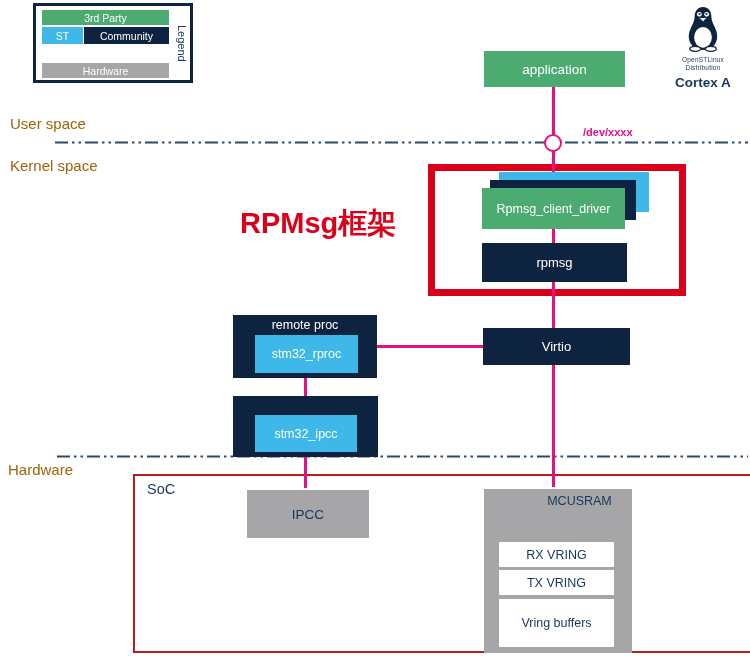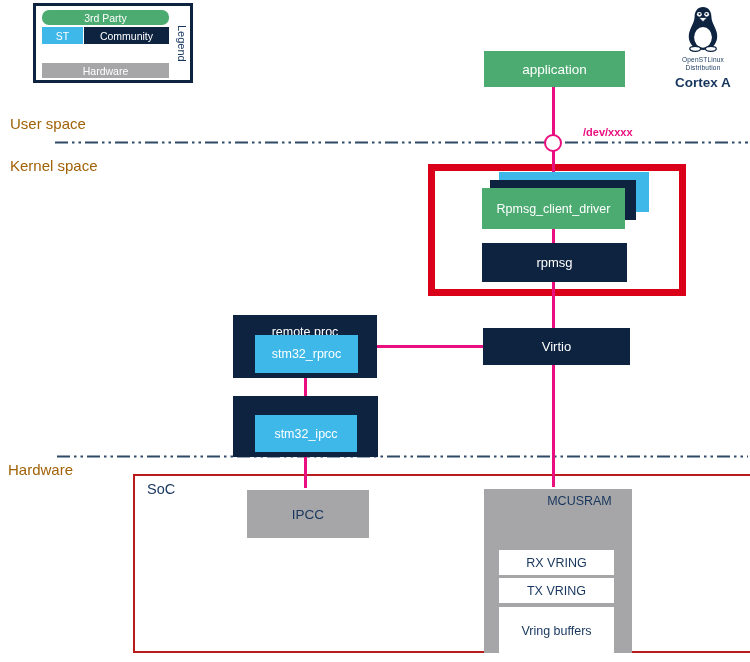--- a/index.html
+++ b/index.html
@@ -13,21 +13,21 @@
 
   
   .z1 { z-index: 1; } .z2 { z-index: 2; } .z3 { z-index: 3; }
   .z4 { z-index: 4; } .z5 { z-index: 5; } .z6 { z-index: 6; }
 
   
   .legend { left: 33px; top: 3px; width: 160px; height: 80px;
     border: 3px solid #0d2340; background: #fff; }
   .legend .swatch { position: absolute; display: flex; align-items: center;
     justify-content: center; font-size: 10.5px; color: #fff; }
-  .lg-3rd  { left: 6px;  top: 4px;  width: 127px; height: 15px; background: #4cab70; border-radius: 7px; }
+  .lg-3rd  { left: 6px;  top: 4px;  width: 127px; height: 15px; background: #4cab70; }
   .lg-st   { left: 6px;  top: 21px; width: 41px;  height: 17px; background: #3db8e8; }
   .lg-comm { left: 48px; top: 21px; width: 85px;  height: 17px; background: #0d2340; }
   .lg-hw   { left: 6px;  top: 57px; width: 127px; height: 15px; background: #a6a6a8;
              color: #17365d; }
   .lg-title { position: absolute; left: 136px; top: 2px; width: 20px; height: 70px;
     writing-mode: vertical-rl; display: flex; align-items: center; justify-content: center;
     font-size: 11px; color: #17365d; }
 
   
   .branding { left: 657px; top: 6px; width: 92px; text-align: center; color: #17365d; }
@@ -70,40 +70,40 @@
   .stack-back { left: 499px; top: 172px; width: 150px; height: 40px; }
   .stack-mid  { left: 490px; top: 180px; width: 146px; height: 40px; }
   .stack-front{ left: 482px; top: 188px; width: 143px; height: 41px; font-size: 12.5px; }
 
   .rpmsg-box { left: 482px; top: 243px; width: 145px; height: 39px; }
 
   .fw-title { left: 240px; top: 204px; width: 180px; color: #da0019;
     font-size: 29px; font-weight: bold; white-space: nowrap; }
 
   .group-box { color: #fff; font-size: 12.5px; text-align: center; }
-  .remoteproc { left: 233px; top: 315px; width: 144px; height: 63px; padding-top: 10px; }
+  .remoteproc { left: 233px; top: 315px; width: 144px; height: 63px; padding-top: 3px; }
   .mailboxb   { left: 233px; top: 396px; width: 145px; height: 61px; padding-top: 20px; }
   .inner-blue { position: absolute; display: flex; align-items: center;
     justify-content: center; color: #fff; font-size: 12.5px; background: #3db8e8; }
   .rproc-inner { left: 22px; top: 20px; width: 103px; height: 38px; }
   .ipcc-inner  { left: 22px; top: 19px; width: 102px; height: 37px; }
 
   .virtio-box { left: 483px; top: 328px; width: 147px; height: 37px; }
 
   
   .soc { left: 133px; top: 474px; width: 701px; height: 179px;
     border: 2px solid #b91c1c; background: #fff; }
   .soc-label { position: absolute; left: 12px; top: 5px; color: #17365d; font-size: 14.5px; }
   .ipcc-box { position: absolute; left: 112px; top: 14px; width: 122px; height: 48px;
     font-size: 13.5px; }
   .mcusram-box { position: absolute; left: 349px; top: 13px; width: 148px; height: 164px;
     background: #a6a6a8; color: #17365d; font-size: 12.5px; text-align: center;
     padding-top: 5px; padding-left: 43px; }
   .white-cell { position: absolute; background: #ffffff; color: #17365d;
-    display: flex; align-items: center; justify-content: center; font-size: 12.5px; margin-top: 8px; }
+    display: flex; align-items: center; justify-content: center; font-size: 12.5px; }
   .rx-cell { left: 15px; top: 53px;  width: 115px; height: 25px; }
   .tx-cell { left: 15px; top: 81px;  width: 115px; height: 25px; }
   .vb-cell { left: 15px; top: 110px; width: 115px; height: 48px; }
 </style>
 </head>
 <body>
 
 <div id="stage">
 
   <div class="abs legend z5">
@@ -176,20 +176,21 @@
   <div class="abs pink-v pl-left z4"></div>
   <div class="abs pink-h pl-horz z4"></div>
 
   <div class="abs dev-circle z6"></div>
   <div class="abs dev-label z6">/dev/xxxx</div>
 
   <div class="abs node green app-box z5">
     <span>application</span>
   </div>
 
+  <div class="abs fw-title z5">RPMsg框架</div>
 
   <div class="abs node blue stack-back z5"></div>
   <div class="abs node navy stack-mid z5"></div>
   <div class="abs node green stack-front z5">
     <span>Rpmsg_client_driver</span>
   </div>
 
   <div class="abs node navy rpmsg-box z5">
     <span>rpmsg</span>
   </div>

